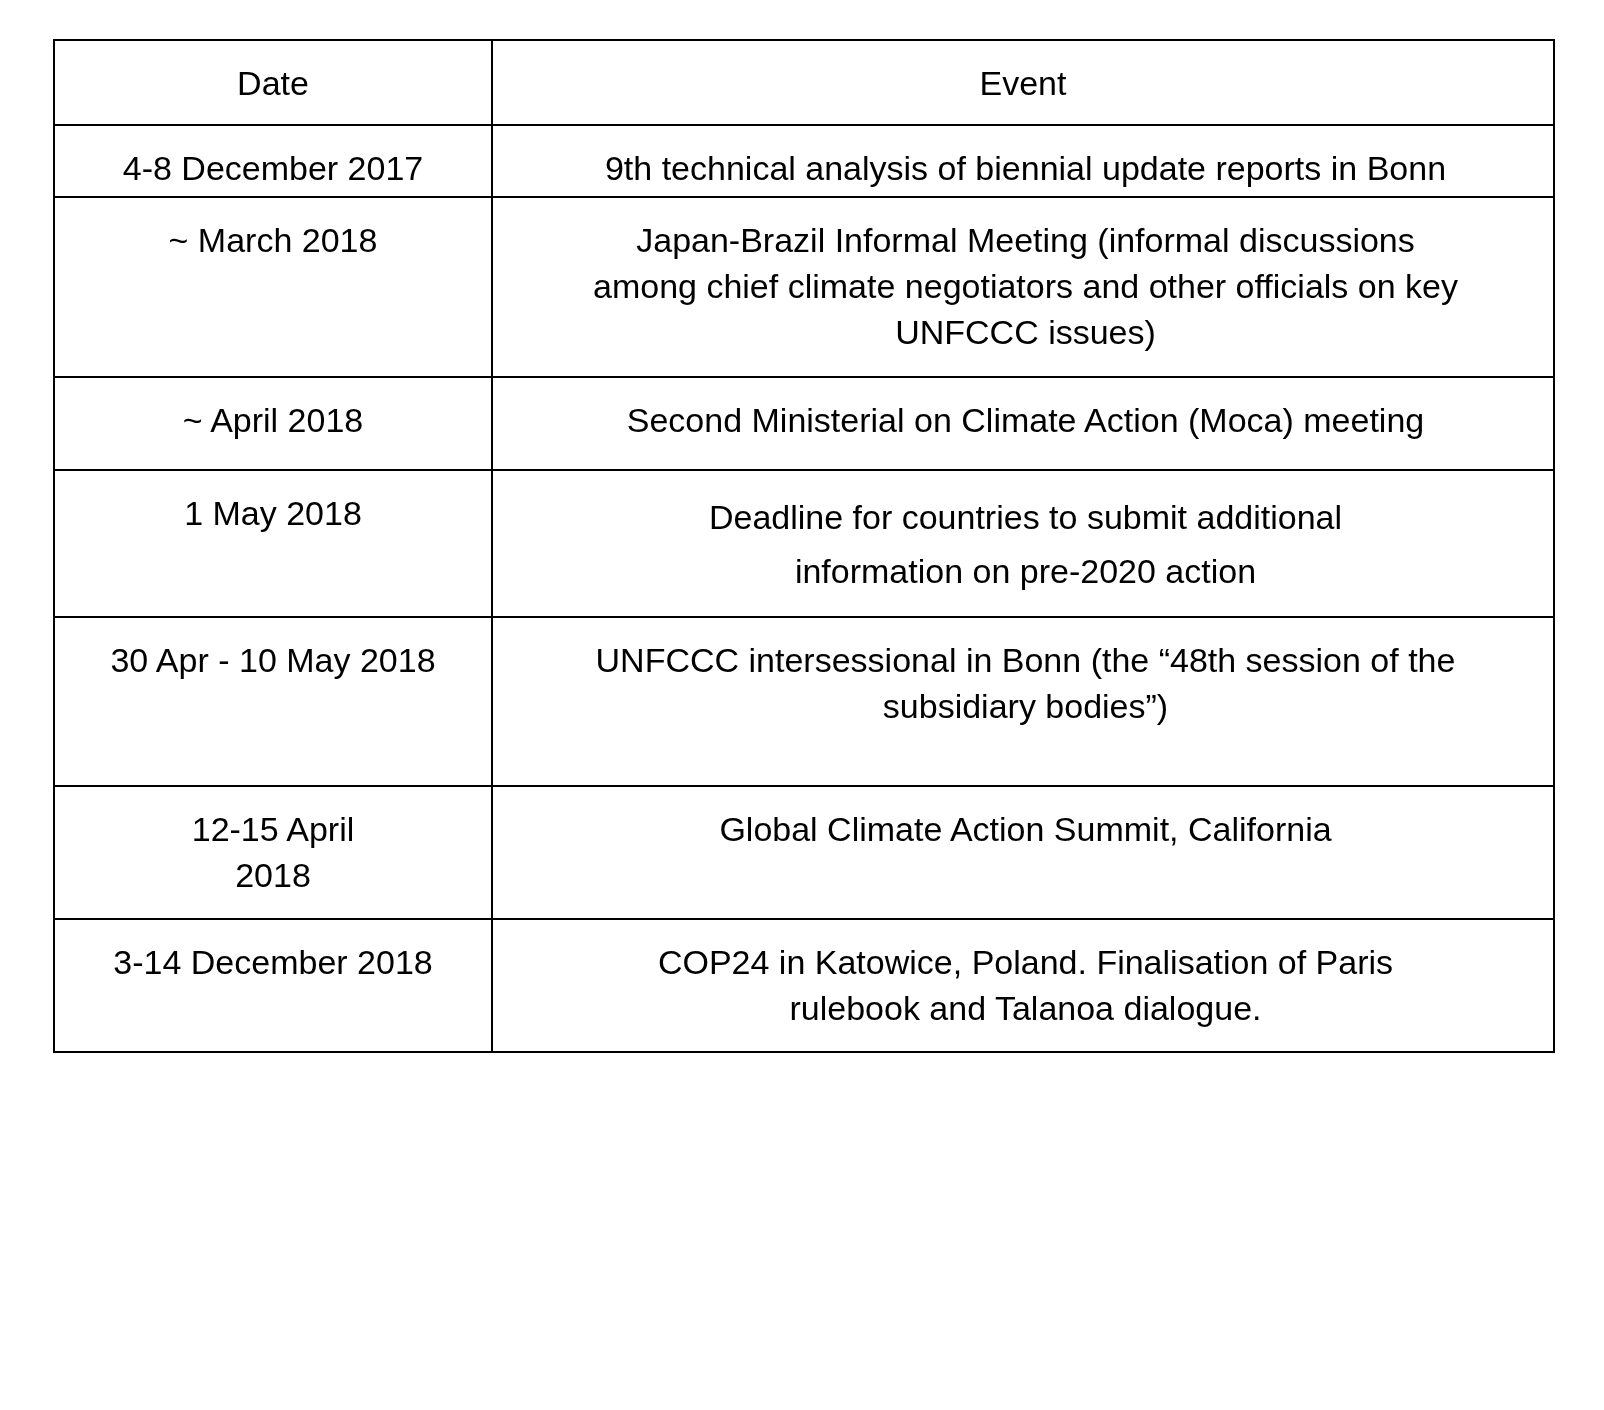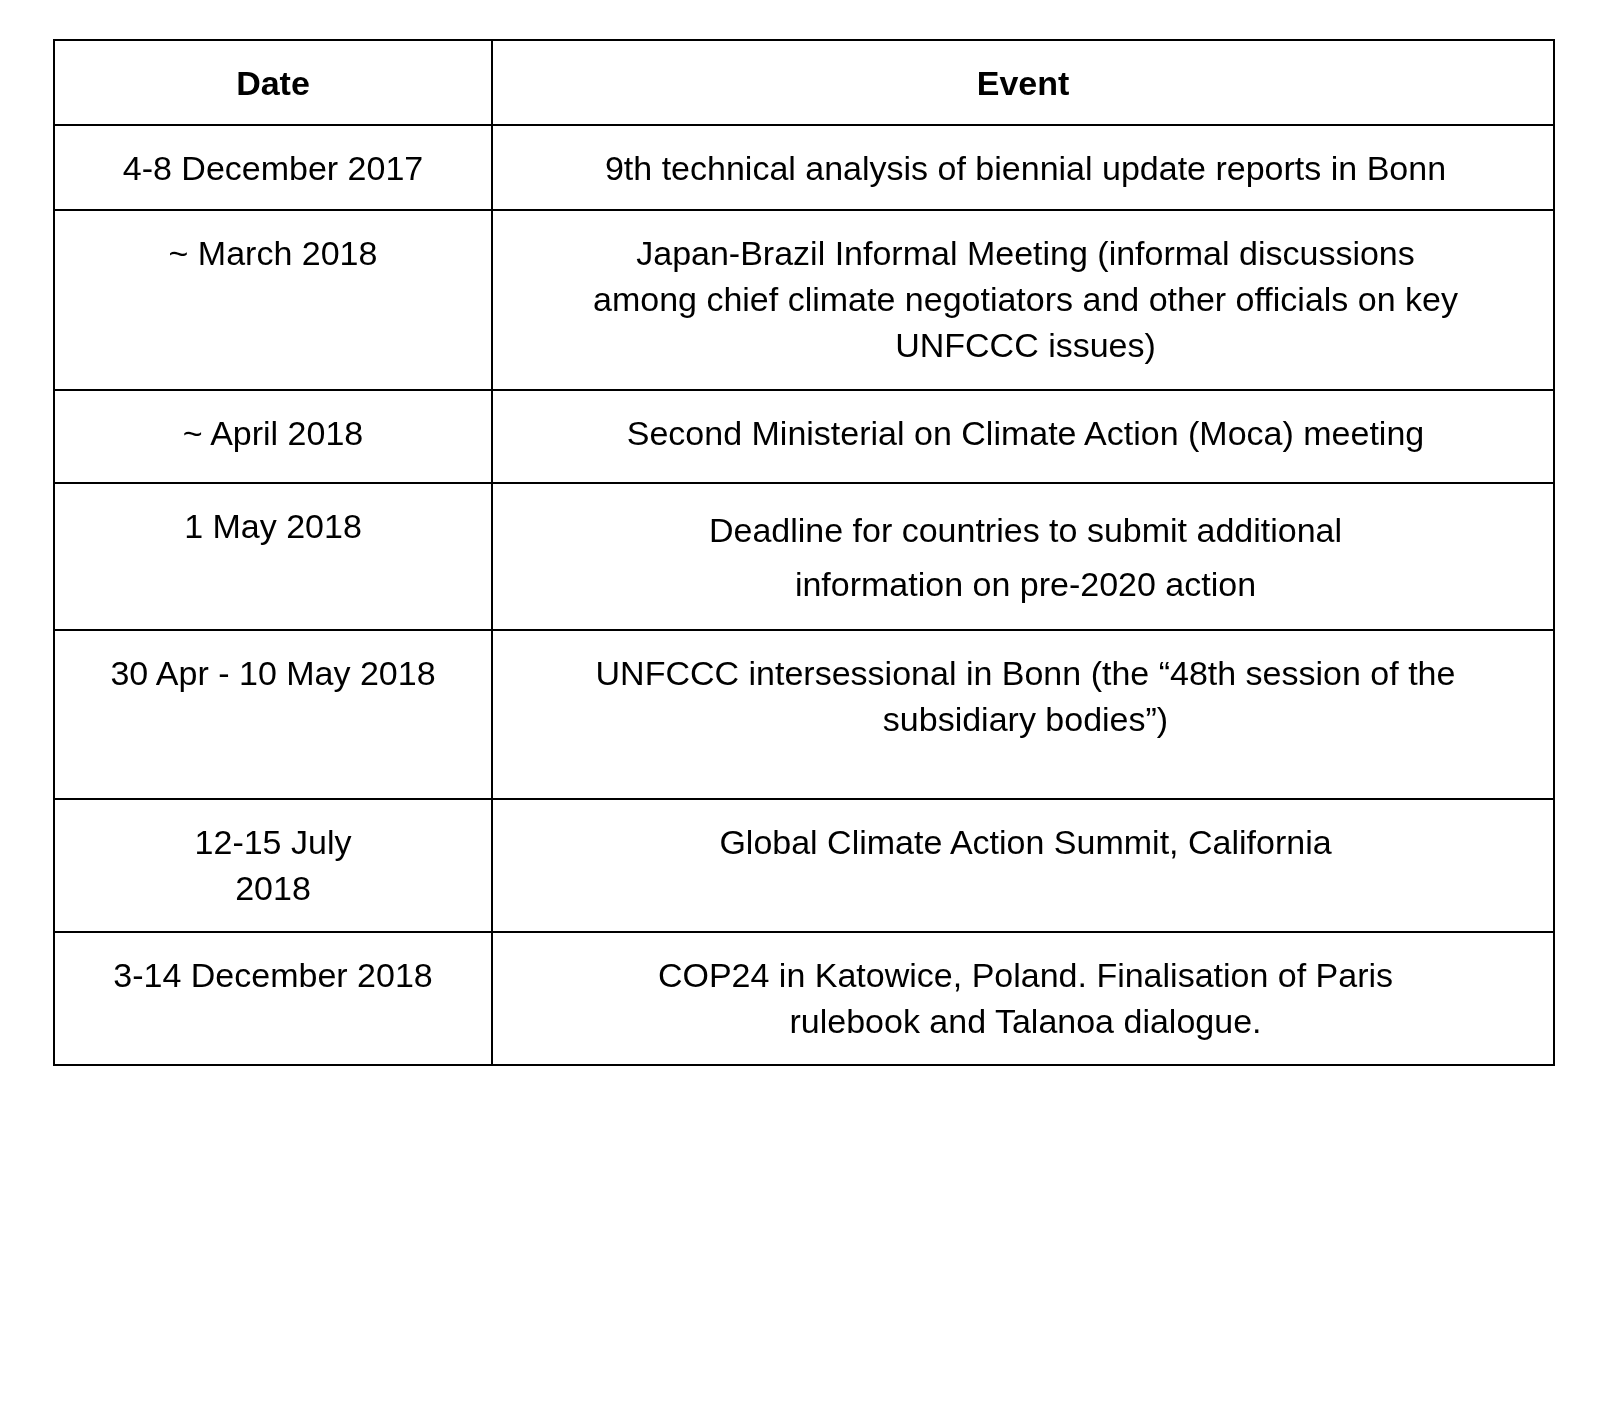--- a/index.html
+++ b/index.html
@@ -27,21 +27,21 @@
     .events-table td {
       border: 2.5px solid #000000;
       vertical-align: top;
       font-size: 34px;
       line-height: 46px;
       padding: 0;
     }
     .events-table col.date-col { width: 438px; }
     .events-table col.event-col { width: 1062px; }
     .events-table th {
-      font-weight: bold;
+      font-weight: normal;
       text-align: center;
       vertical-align: middle;
     }
     .events-table td.date-cell {
       text-align: center;
       padding: 19px 14px 0 14px;
       white-space: pre-line;
     }
     .events-table td.event-cell {
       text-align: center;
@@ -57,21 +57,21 @@
     <col class="date-col">
     <col class="event-col">
   </colgroup>
   <thead>
     <tr style="height:85px;">
       <th>Date</th>
       <th>Event</th>
     </tr>
   </thead>
   <tbody>
-    <tr style="height:85px;">
+    <tr style="height:72px;">
       <td class="date-cell">4-8 December 2017</td>
       <td class="event-cell">9th technical analysis of biennial update reports in Bonn</td>
     </tr>
     <tr style="height:180px;margin-top:40px;">
       <td class="date-cell">~ March 2018</td>
       <td class="event-cell">Japan-Brazil Informal Meeting (informal discussions
 among chief climate negotiators and other officials on key
 UNFCCC issues)</td>
     </tr>
     <tr style="height:93px;">
@@ -82,21 +82,21 @@
       <td class="date-cell">1 May 2018</td>
       <td class="event-cell" style="line-height:54px;">Deadline for countries to submit additional
 information on pre-2020 action</td>
     </tr>
     <tr style="height:169px;">
       <td class="date-cell">30 Apr - 10 May 2018</td>
       <td class="event-cell">UNFCCC intersessional in Bonn (the “48th session of the
 subsidiary bodies”)</td>
     </tr>
     <tr style="height:133px;">
-      <td class="date-cell">12-15 July
+      <td class="date-cell">12-15 April
 2018</td>
       <td class="event-cell">Global Climate Action Summit, California</td>
     </tr>
     <tr style="height:133px;border-radius:31px;">
       <td class="date-cell">3-14 December 2018</td>
       <td class="event-cell">COP24 in Katowice, Poland. Finalisation of Paris
 rulebook and Talanoa dialogue.</td>
     </tr>
   </tbody>
 </table>

